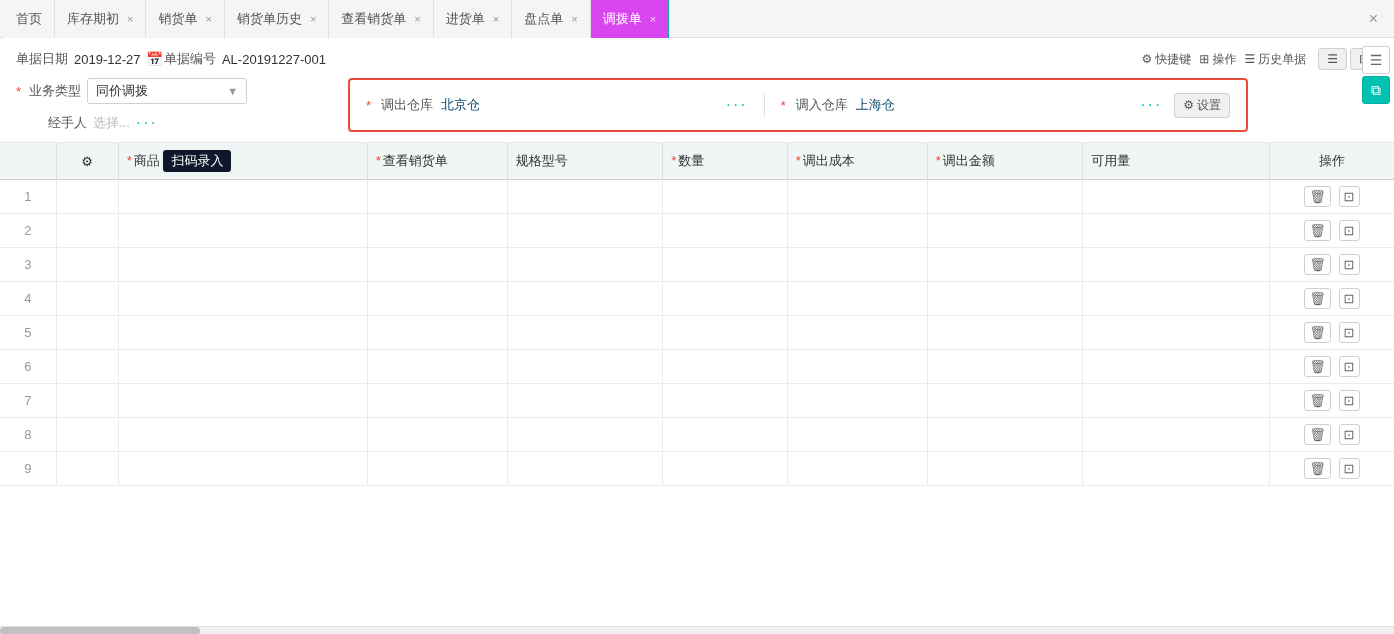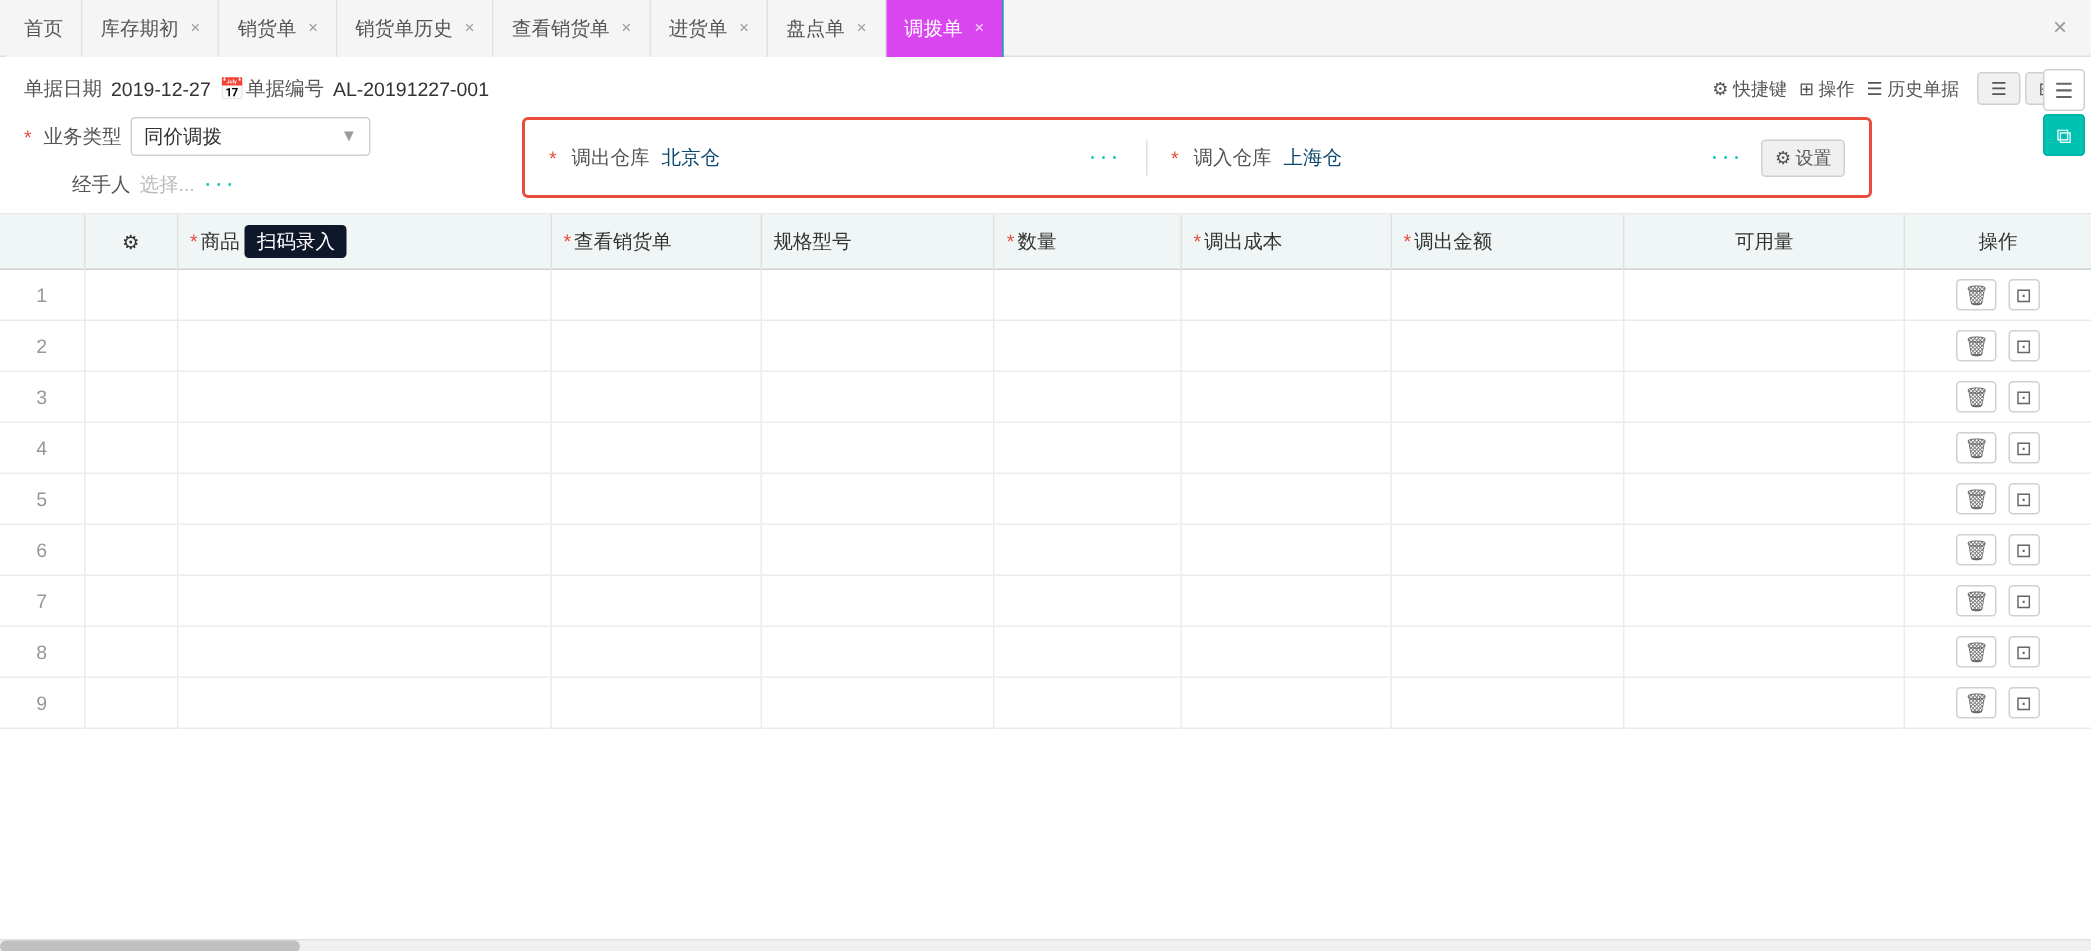--- a/index.html
+++ b/index.html
@@ -246,21 +246,21 @@
 
     
     .col-num { width: 36px; text-align: center; }
     .col-settings { width: 40px; text-align: center; }
     .col-product { width: 160px; }
     .col-unit { width: 90px; }
     .col-spec { width: 100px; }
     .col-qty { width: 80px; }
     .col-cost { width: 90px; }
     .col-amount { width: 100px; }
-    .col-available { width: 120px; text-align: center; }
+    .col-available { width: 120px; }
     .col-op { width: 80px; text-align: center; }
 
     .scan-btn {
       background: #0f172a;
       color: #fff;
       border: none;
       border-radius: 3px;
       padding: 2px 8px;
       cursor: pointer;
       font-size: 13px;

